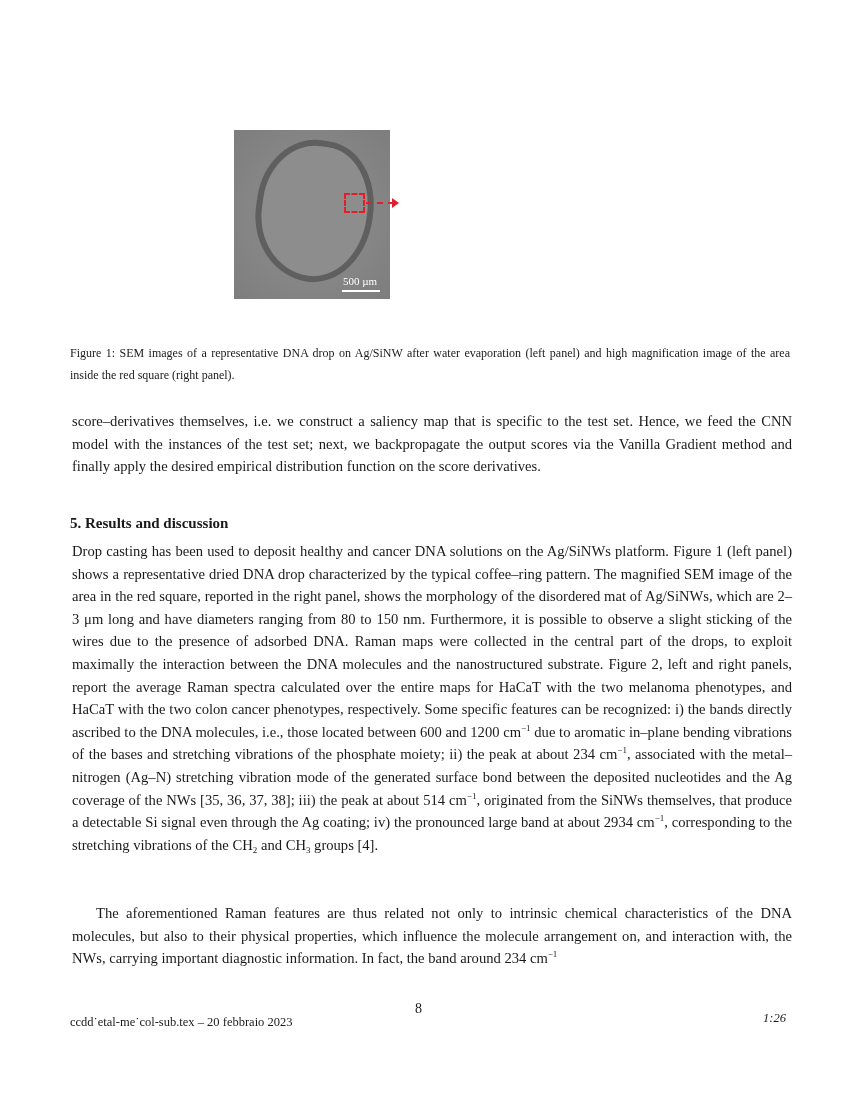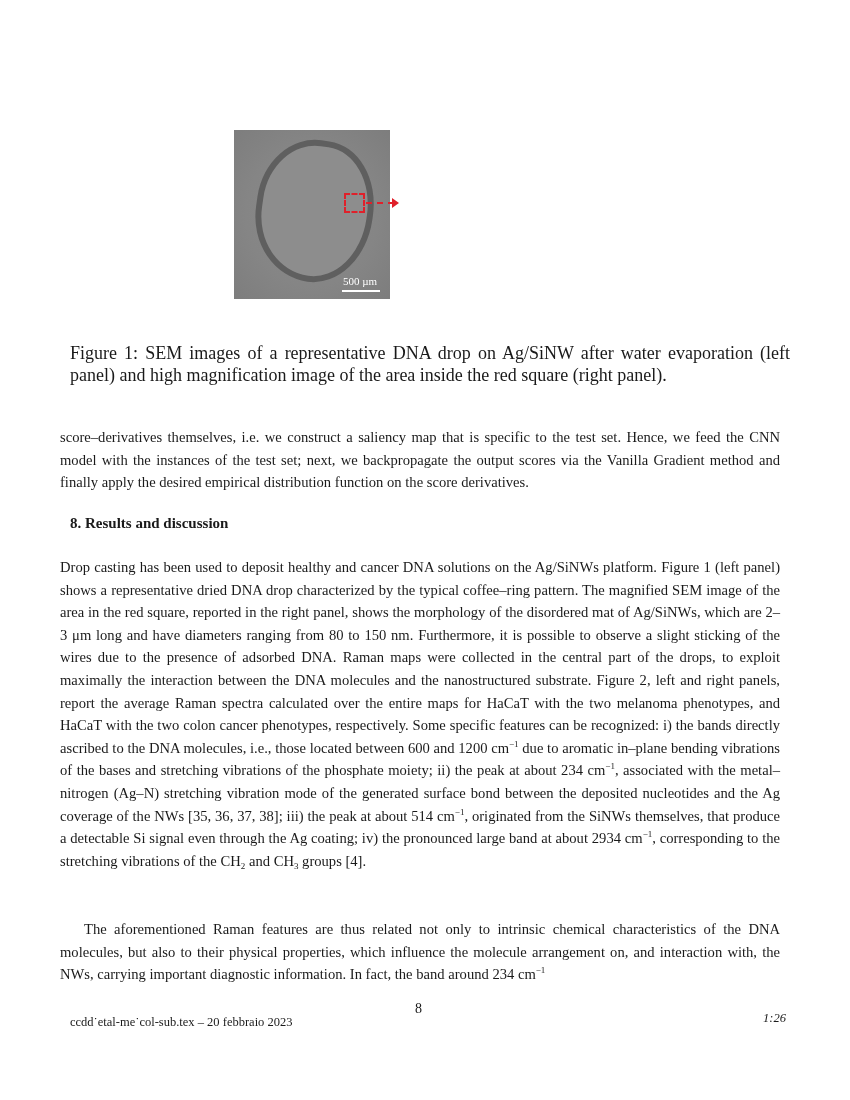--- a/index.html
+++ b/index.html
@@ -46,25 +46,25 @@
     position: absolute; left: 132px; top: 72px; width: 28px; height: 0;
     border-top: 2px dashed #e0202a;
   }
   .arrow-head {
     position: absolute; left: 158px; top: 68px; width: 0; height: 0;
     border-top: 5px solid transparent; border-bottom: 5px solid transparent;
     border-left: 7px solid #e0202a;
   }
   .caption {
     position: absolute; left: 70px; top: 343px; width: 720px;
-    font-size: 18px; line-height: 21.5px; text-align: justify;
+    font-size: 12px; line-height: 21.5px; text-align: justify;
   }
   .para {
-    position: absolute; left: 60px; width: 720px;
-    font-size: 14.6px; line-height: 22.6px; text-align: justify; margin-top: 16px;
+    position: absolute; left: 72px; width: 720px;
+    font-size: 14.6px; line-height: 22.6px; text-align: justify;
   }
   .p1 { top: 410px; }
   .heading {
     position: absolute; left: 70px; top: 515px;
     font-size: 15px; font-weight: bold;
   }
   .p2 { top: 540px; }
   .p3 { top: 902px; text-indent: 24px; }
   .footer {
     position: absolute; left: 70px; top: 1003px; width: 720px; height: 20px;
@@ -87,21 +87,21 @@
     <div class="scale-bar" style="left:108px; top:160px; width:38px;"></div>
   </div>
   <div class="arrow"></div>
   <div class="arrow-head"></div>
 </div>
 
 <div class="caption">Figure 1: SEM images of a representative DNA drop on Ag/SiNW after water evaporation (left panel) and high magnification image of the area inside the red square (right panel).</div>
 
 <div class="para p1">score–derivatives themselves, i.e. we construct a saliency map that is specific to the test set. Hence, we feed the CNN model with the instances of the test set; next, we backpropagate the output scores via the Vanilla Gradient method and finally apply the desired empirical distribution function on the score derivatives.</div>
 
-<div class="heading">8. Results and discussion</div>
+<div class="heading">5. Results and discussion</div>
 
 <div class="para p2"><span>Drop casting has been used to deposit healthy and cancer DNA solutions on the Ag/SiNWs platform. Figure 1 (left panel) shows a representative dried DNA drop characterized by the typical coffee–ring pattern. The magnified SEM image of the area in the red square, reported in the right panel, shows the morphology of the disordered mat of Ag/SiNWs, which are 2–3 μm long and have diameters ranging from 80 to 150 nm. Furthermore, it is possible to observe a slight sticking of the wires due to the presence of adsorbed DNA. Raman maps were collected in the central part of the drops, to exploit maximally the interaction between the DNA molecules and the nanostructured substrate. Figure 2, left and right panels, report the average Raman spectra calculated over the entire maps for HaCaT with the two melanoma phenotypes, and HaCaT with the two colon cancer phenotypes, respectively. Some specific features can be recognized: i) the bands directly ascribed to the DNA molecules, i.e., those located between 600 and 1200 cm</span><sup>−1</sup><span> due to aromatic in–plane bending vibrations of the bases and stretching vibrations of the phosphate moiety; ii) the peak at about 234 cm</span><sup>−1</sup><span>, associated with the metal–nitrogen (Ag–N) stretching vibration mode of the generated surface bond between the deposited nucleotides and the Ag coverage of the NWs [35, 36, 37, 38]; iii) the peak at about 514 cm</span><sup>−1</sup><span>, originated from the SiNWs themselves, that produce a detectable Si signal even through the Ag coating; iv) the pronounced large band at about 2934 cm</span><sup>−1</sup><span>, corresponding to the stretching vibrations of the CH</span><sub>2</sub><span> and CH</span><sub>3</sub><span> groups [4].</span></div>
 
 <div class="para p3"><span>The aforementioned Raman features are thus related not only to intrinsic chemical characteristics of the DNA molecules, but also to their physical properties, which influence the molecule arrangement on, and interaction with, the NWs, carrying important diagnostic information. In fact, the band around 234 cm</span><sup>−1</sup></div>
 
 <div class="footer">
   <span class="footer-left">ccdd˙etal-me˙col-sub.tex  –  20 febbraio 2023</span>
   <span class="footer-center">8</span>
   <span class="footer-right">1:26</span>
 </div>

